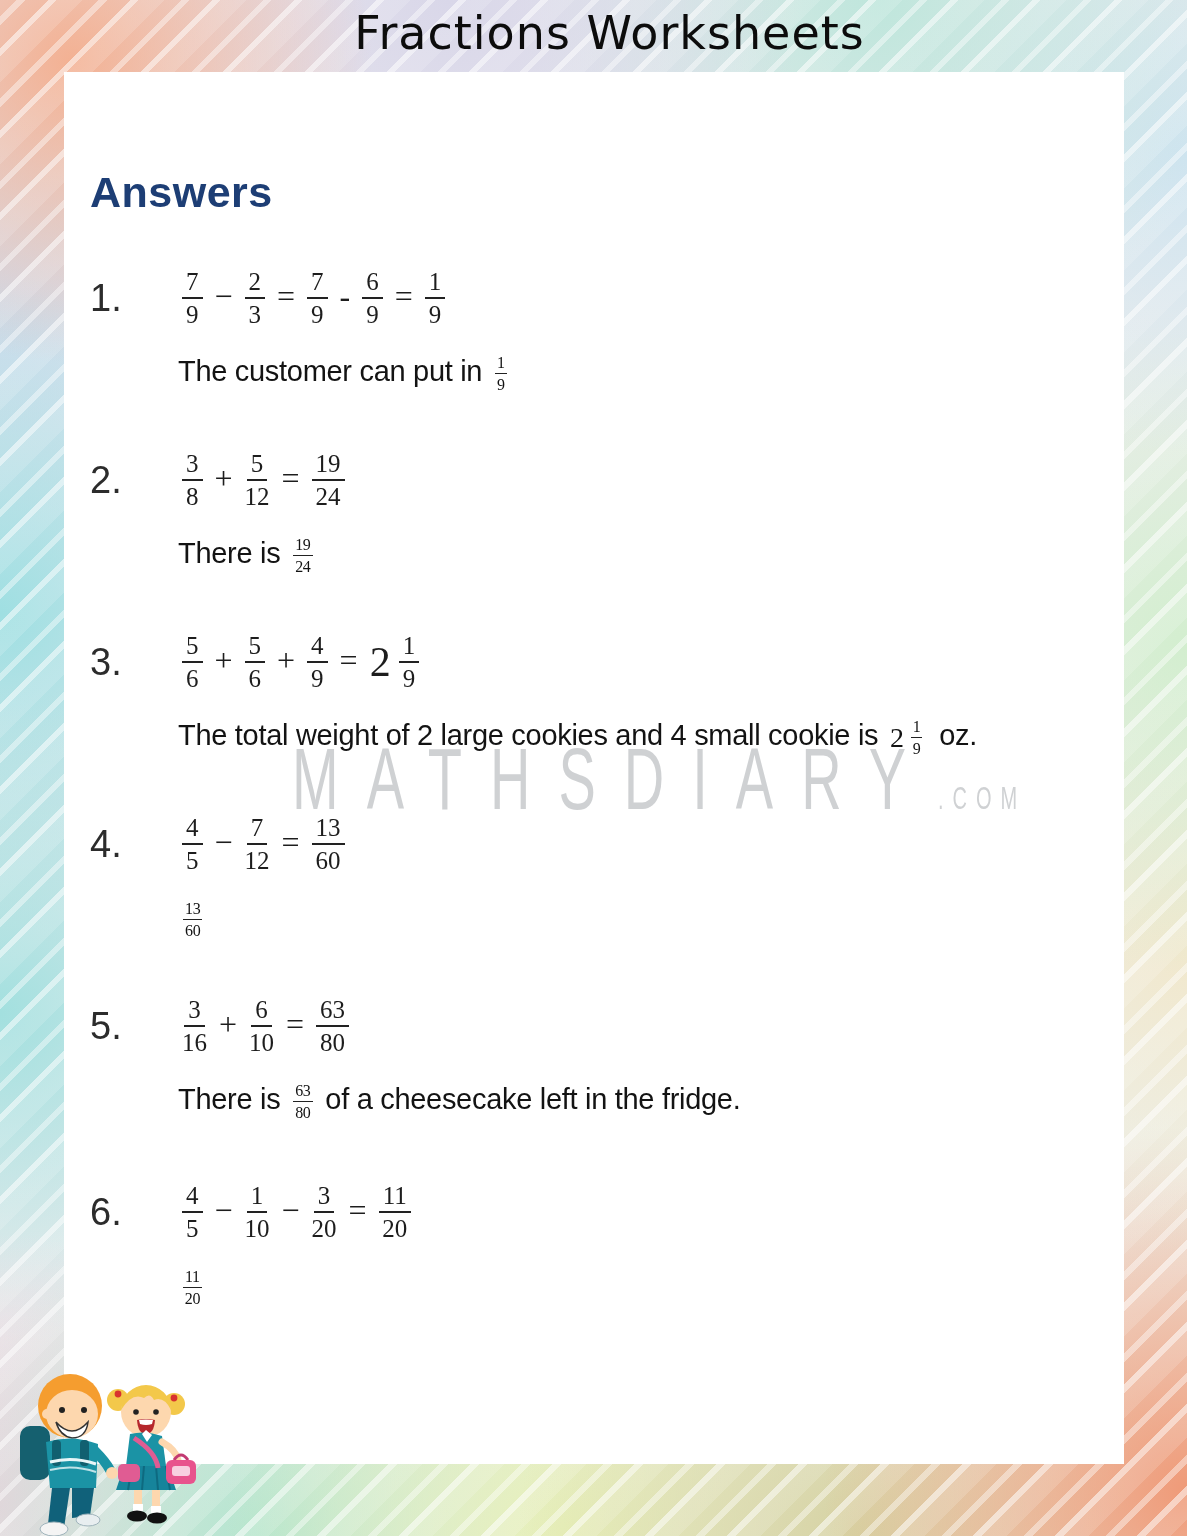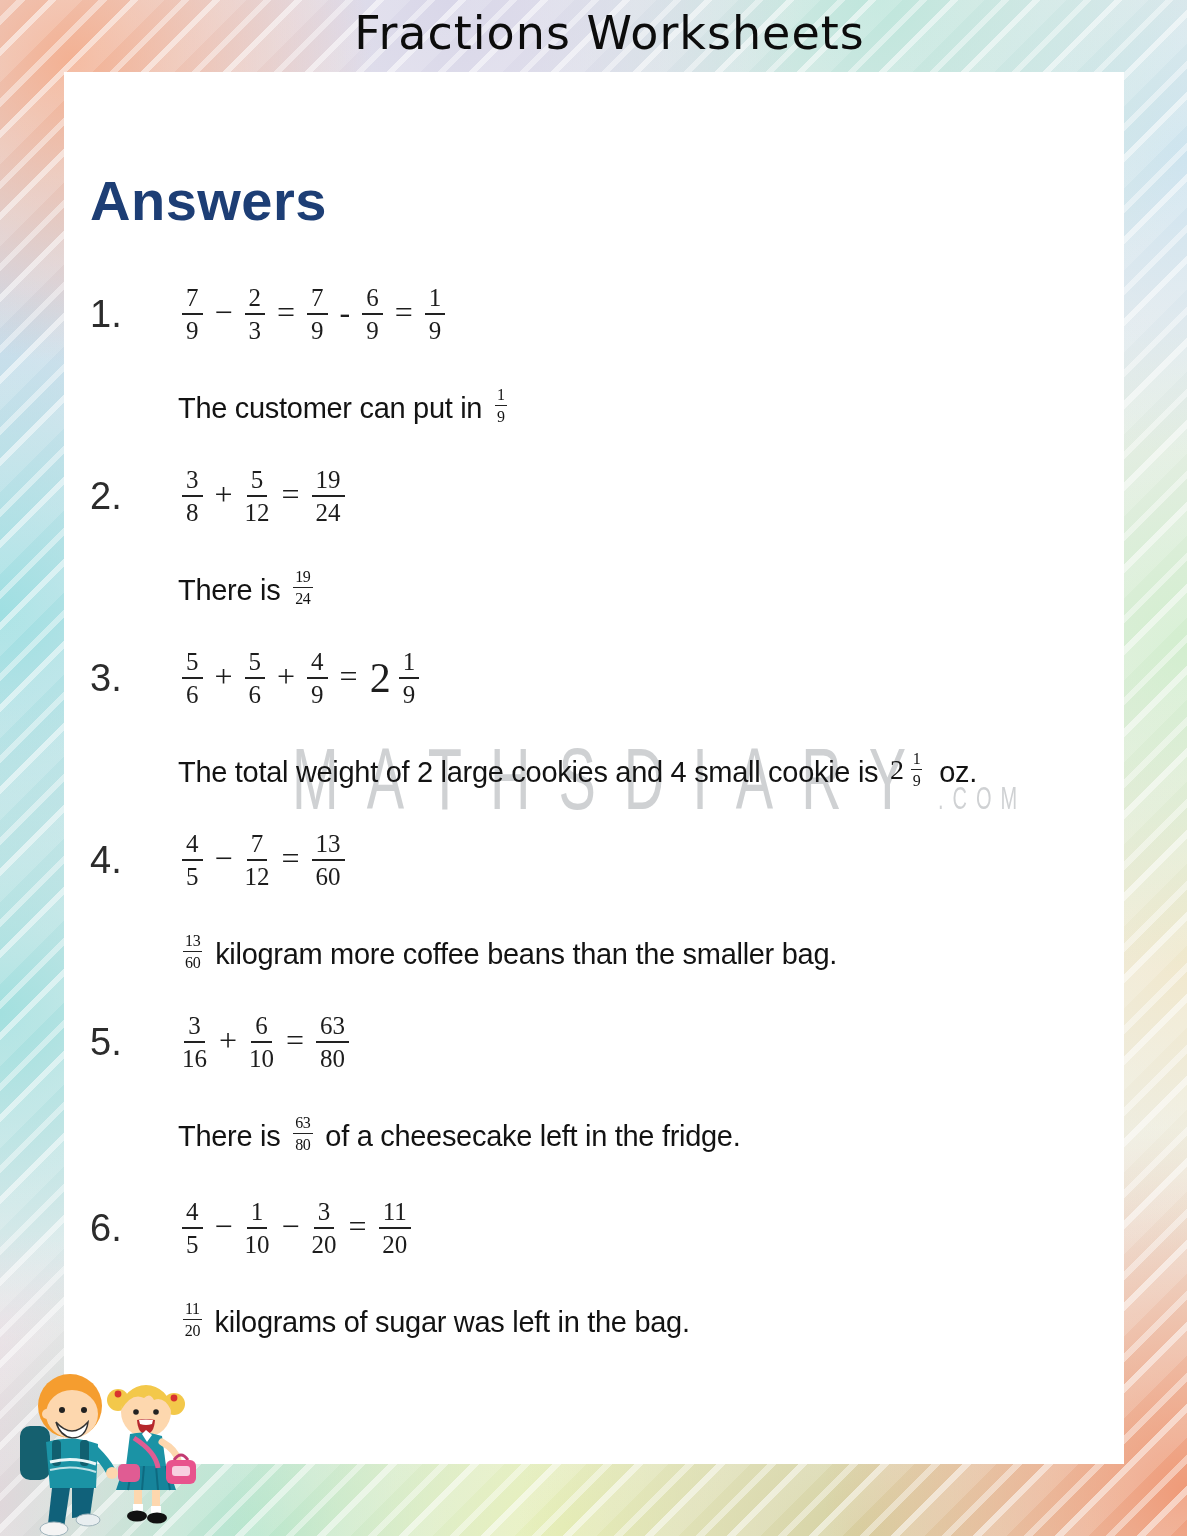--- a/index.html
+++ b/index.html
@@ -28,21 +28,21 @@
     position:absolute;top:6px;left:16px;width:100%;text-align:center;
     font-family:"DejaVu Sans",sans-serif;font-weight:400;font-size:46px;color:#0c0c0c;
     letter-spacing:1px;z-index:3;
   }
   .panel{
     position:absolute;left:64px;top:72px;width:1060px;height:1392px;
     background:#ffffff;z-index:1;
   }
   .heading{
     margin:96px 16px 0 26px;
-    font-size:56px;font-weight:800;color:#1d3e75;letter-spacing:.5px;
+    font-size:43px;font-weight:800;color:#1d3e75;letter-spacing:.5px;
     position:relative;z-index:2;
   }
   .watermark{
     position:absolute;left:228px;top:656px;z-index:1;white-space:nowrap;
     color:#8e9398;opacity:.42;transform:scaleY(1.55);transform-origin:top left;
     font-size:56px;font-weight:400;letter-spacing:28px;
   }
   .watermark .wm-suffix{font-size:20px;letter-spacing:9px;margin-left:4px;}
   .answers-list{margin:48px 0 0 26px;position:relative;z-index:2;}
   .answer-item{margin-bottom:0;}
@@ -54,21 +54,21 @@
   .frac .num{padding:0 4px 3px;border-bottom:2px solid #222;}
   .frac .den{padding-top:3px;}
   .eq{font-family:"Liberation Serif",serif;color:#1d1d1d;}
   .eq .frac{font-size:25px;margin:0 4px;}
   .eq .op{font-size:32px;margin:0 8px;transform:translateY(-2px);}
   .eq .mixed{display:inline-flex;align-items:center;margin:0 4px;}
   .eq .mixed .whole{font-size:42px;margin-right:4px;}
   .sentence{
     margin:0 0 38px 88px;min-height:54px;
     font-size:29px;color:#131313;letter-spacing:-0.3px;
-    display:flex;align-items:flex-end;flex-wrap:wrap;
+    display:flex;align-items:flex-start;flex-wrap:wrap;
   }
   .sentence .txt{white-space:pre-wrap;}
   .sentence .frac{font-family:"Liberation Serif",serif;font-size:16px;margin:0 5px;}
   .sentence .frac .num{border-bottom-width:1.5px;padding:0 2px 2px;}
   .sentence .mixed{display:inline-flex;align-items:center;margin:0 4px;}
   .sentence .mixed .whole{font-family:"Liberation Serif",serif;font-size:28px;margin-right:2px;}
   .kids-cartoon{position:absolute;left:6px;top:1366px;z-index:4;}
 </style>
 </head>
 <body>
@@ -207,21 +207,20 @@
                 <span class="num">13</span>
                 <span class="den">60</span>
               </span>
             </span>
           </div>
           <div class="sentence">
             <span class="frac">
               <span class="num">13</span>
               <span class="den">60</span>
             </span>
-            <span class="txt"> kilogram more coffee beans than the smaller bag.</span>
           </div>
         </div>
         <div class="answer-item">
           <div class="eq-row">
             <span class="answer-number">5.</span>
             <span class="equation eq">
               <span class="frac">
                 <span class="num">3</span>
                 <span class="den">16</span>
               </span>
@@ -269,21 +268,20 @@
                 <span class="num">11</span>
                 <span class="den">20</span>
               </span>
             </span>
           </div>
           <div class="sentence">
             <span class="frac">
               <span class="num">11</span>
               <span class="den">20</span>
             </span>
-            <span class="txt"> kilograms of sugar was left in the bag.</span>
           </div>
         </div>
       </div>
   </div>
 
   <svg class="kids-cartoon" viewBox="0 0 200 170" width="200" height="170" xmlns="http://www.w3.org/2000/svg">
     <rect x="14" y="60" width="30" height="54" rx="10" fill="#15606f"></rect>
     <circle cx="64" cy="40" r="32" fill="#f59d2f"></circle>
     <ellipse cx="66" cy="48" rx="26" ry="24" fill="#fdd7ae"></ellipse>
     <circle cx="41" cy="48" r="5" fill="#fdd7ae"></circle>

